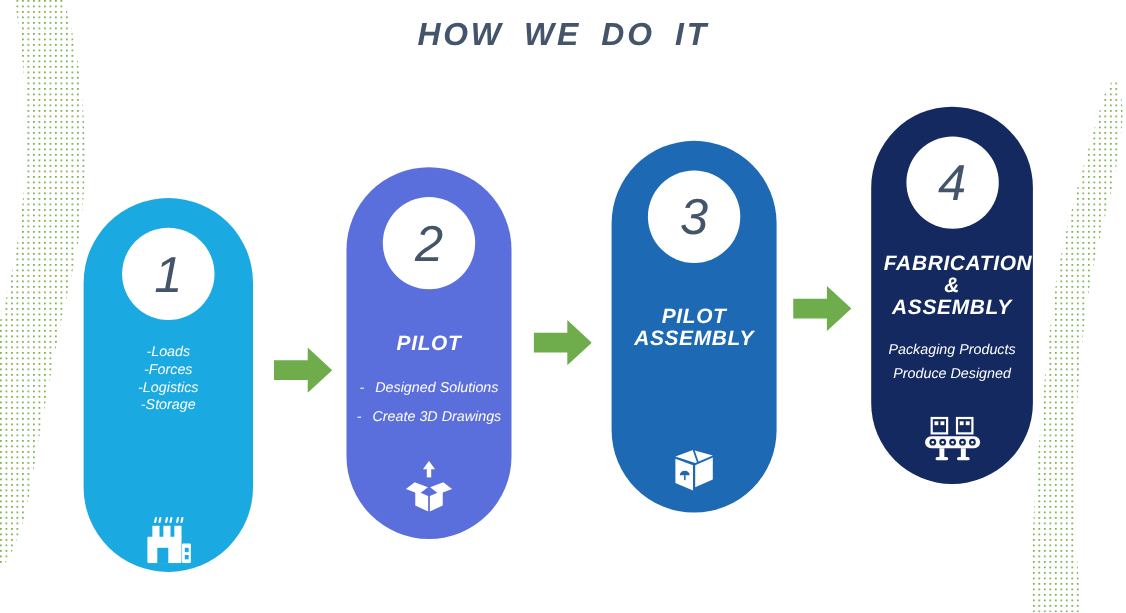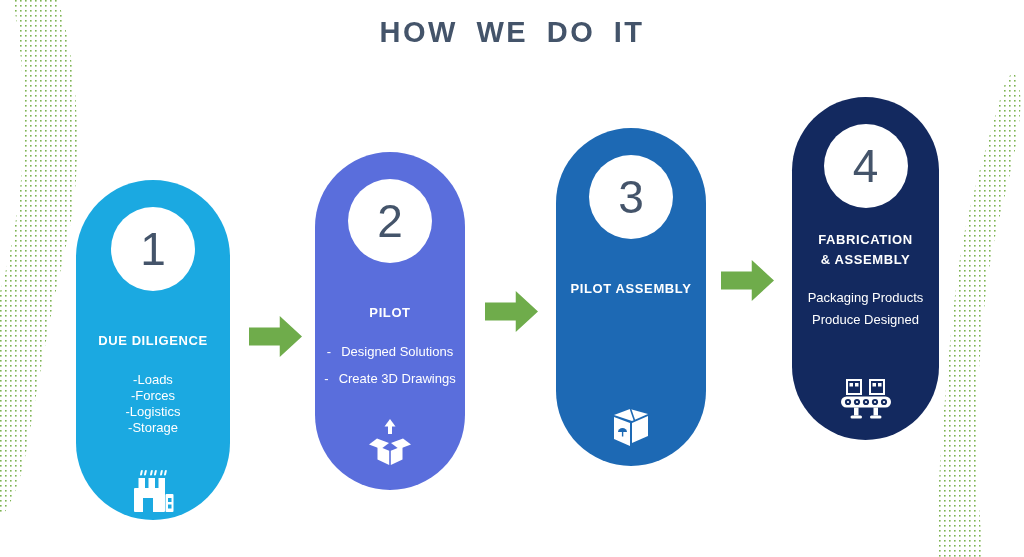--- a/index.html
+++ b/index.html
@@ -1,18 +1,19 @@
 <!DOCTYPE html>
 <html><head>
 <meta charset="utf-8">
 <style>
   html,body{margin:0;padding:0;background:#ffffff;}
   .canvas{
     position:relative;width:1024px;height:557px;background:#ffffff;overflow:hidden;
     font-family:"Liberation Sans",sans-serif;
+    font-style:italic;
   }
   .page-title{
     position:absolute;top:16px;left:0;right:0;margin:0;text-align:center;
     font-size:29px;font-weight:700;letter-spacing:2.5px;word-spacing:8px;color:#44546A;
   }
   .deco{position:absolute;pointer-events:none;}
   .deco-left{left:0;top:0;}
   .deco-right{right:0;top:70px;}
   .pill{
     position:absolute;border-radius:999px;background:var(--bg);
@@ -21,21 +22,21 @@
   .pill-1{left:76px;top:180px;width:154px;height:340px;}
   .pill-2{left:315px;top:152px;width:150px;height:338px;}
   .pill-3{left:556px;top:128px;width:150px;height:338px;}
   .pill-4{left:792px;top:97px;width:147px;height:343px;}
   .num-circle{
     width:84px;height:84px;border-radius:50%;background:#ffffff;margin-top:27px;
     display:flex;align-items:center;justify-content:center;flex:none;
   }
   .num-circle span{font-size:46px;color:#44546A;font-weight:400;line-height:1;}
   .pill-title{
-    margin-top:40px;font-size:13px;font-weight:700;letter-spacing:.6px;line-height:20px;
+    margin-top:40px;font-size:19px;font-weight:700;letter-spacing:.6px;line-height:20px;
     max-width:124px;
   }
   .pill-4 .pill-title{margin-top:22px;}
   .pill-items{margin-top:22px;font-size:13px;line-height:13px;}
   .pill-items .item{margin-top:3px;}
   .pill-items .item:first-child{margin-top:0;}
   .pill-2 .pill-items .item{margin-top:14px;display:flex;gap:10px;justify-content:center;}
   .pill-2 .pill-items .item:first-child{margin-top:0;}
   .pill-desc{font-size:13px;}
   .pill-3 .pill-desc{margin-top:20px;line-height:21px;}
@@ -73,21 +74,20 @@
       C61,215 58,262 54,312 C50,368 53,430 60,487 L12,487
       C14,420 17,370 22,318 C27,262 31,215 39,170 C49,120 67,60 80,16 Z"></path>
   </svg>
 
   <h1 class="page-title">HOW WE DO IT</h1>
 
   <div class="pill pill-1" style="--bg: #1BA9E1;">
     <div class="num-circle">
       <span>1</span>
     </div>
-    <div class="pill-title">DUE DILIGENCE</div>
     <div class="pill-items">
       <div class="item">-Loads</div>
       <div class="item">-Forces</div>
       <div class="item">-Logistics</div>
       <div class="item">-Storage</div>
     </div>
     <svg class="pill-icon" width="46" height="42" viewBox="0 0 46 42">
       <g transform="skewX(-12)" fill="#fff">
         <rect x="11" y="0" width="2" height="5.5" rx="1"></rect>
           <rect x="15" y="0" width="2" height="5.5" rx="1"></rect>

